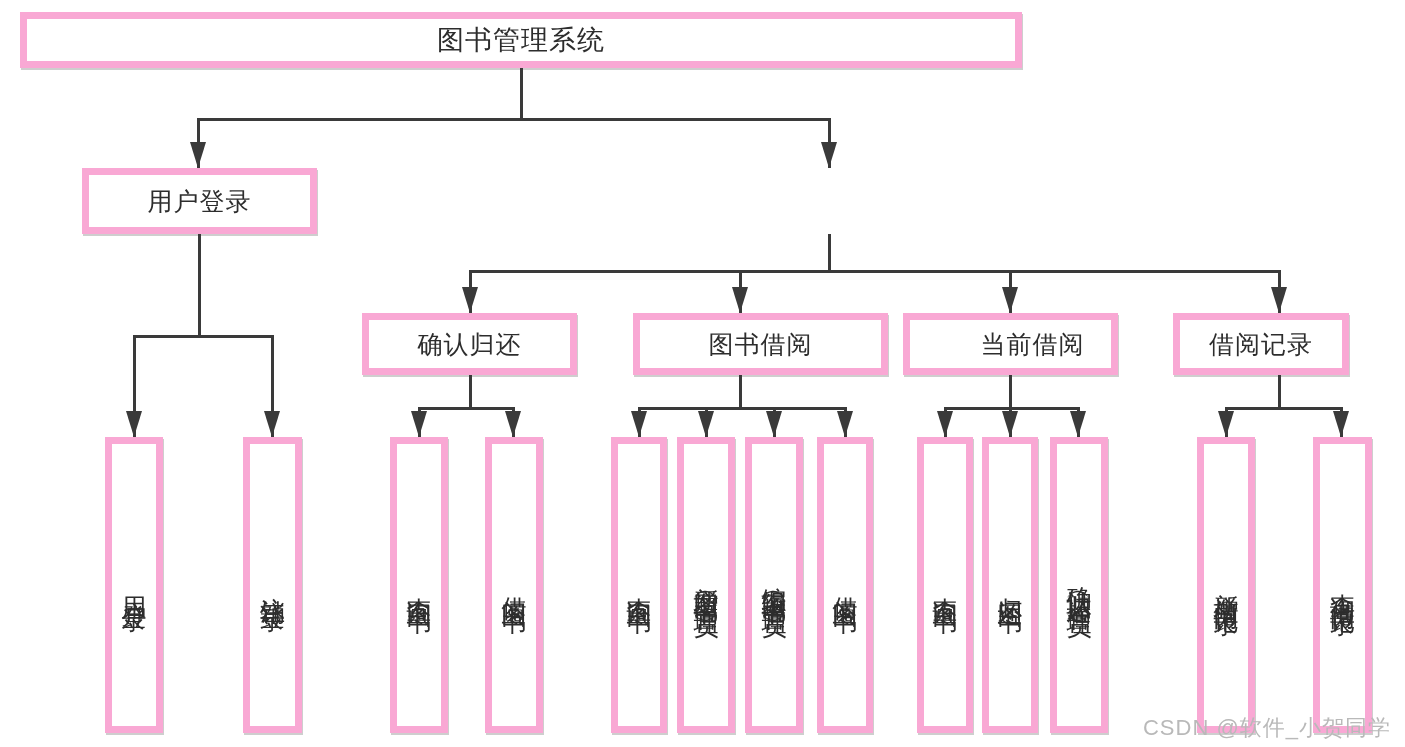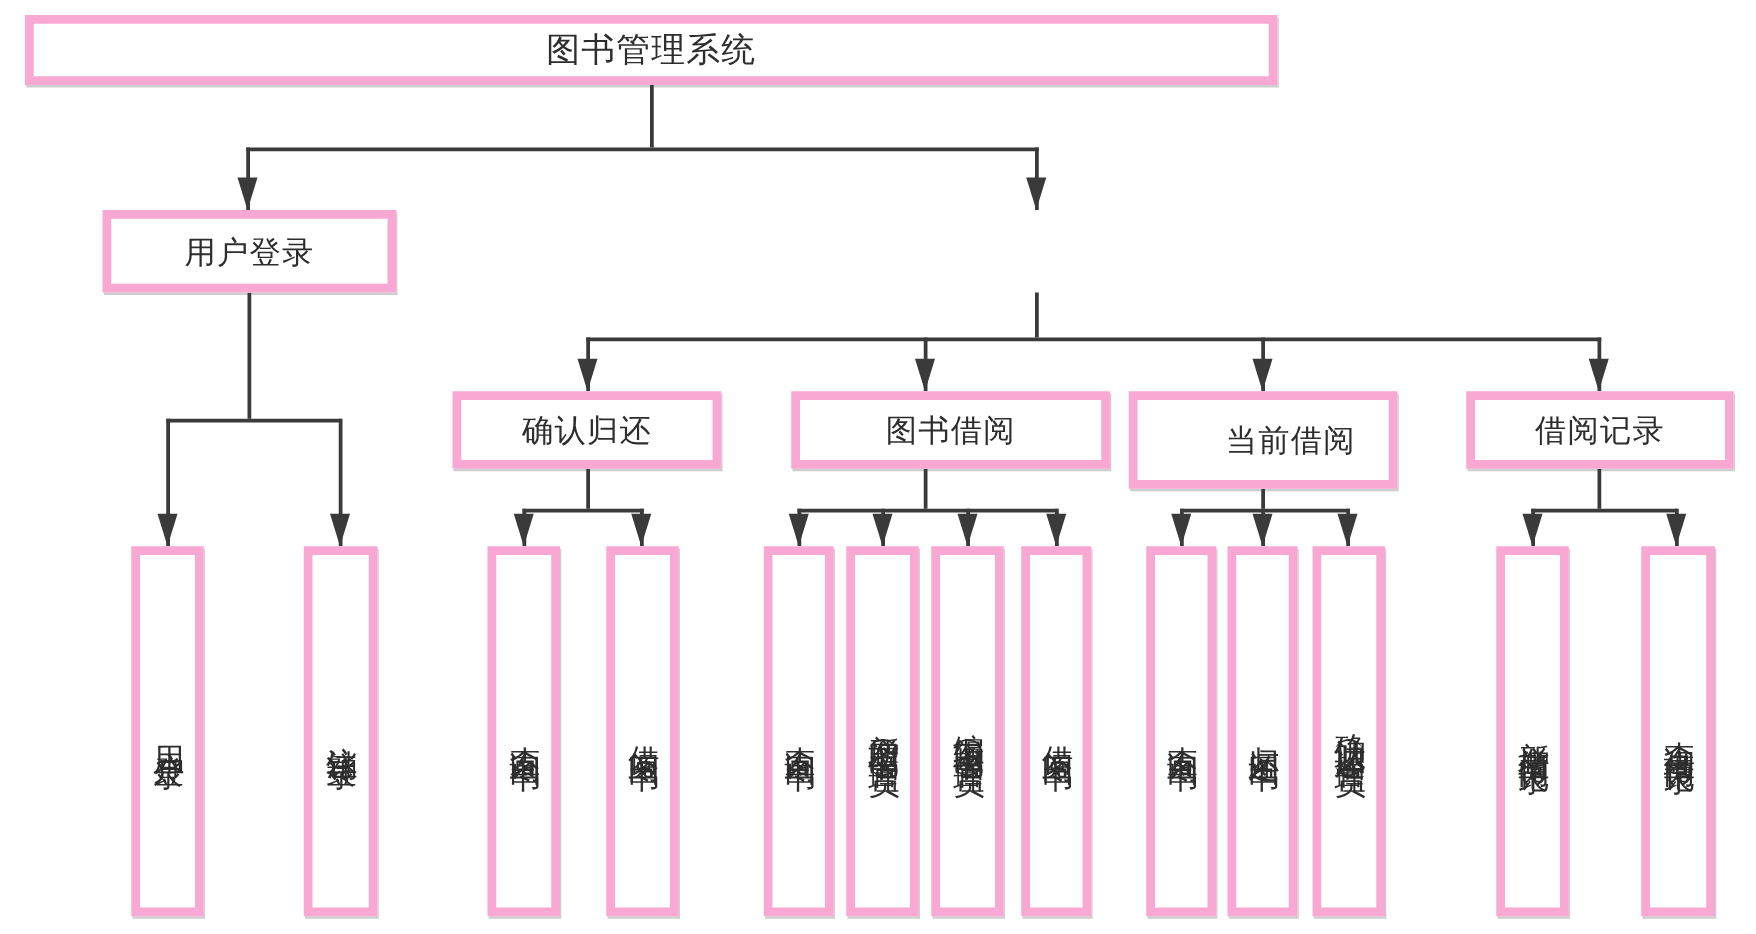--- a/index.html
+++ b/index.html
@@ -102,24 +102,24 @@
   <div class="box" style="left:82px;top:168px;width:235px;height:66px;">
     <span>用户登录</span>
   </div>
 
   <div class="box" style="left:362px;top:313px;width:215px;height:62px;">
     <span>确认归还</span>
   </div>
   <div class="box" style="left:633px;top:313px;width:255px;height:62px;">
     <span>图书借阅</span>
   </div>
-  <div class="box" style="left:903px;top:313px;width:215px;height:78px;padding-left:44px;">
+  <div class="box" style="left:903px;top:313px;width:215px;height:62px;padding-left:44px;">
     <span>当前借阅</span>
   </div>
-  <div class="box" style="left:1173px;top:313px;width:214px;height:62px;">
+  <div class="box" style="left:1173px;top:313px;width:176px;height:62px;">
     <span>借阅记录</span>
   </div>
 
   <div class="box leaf" style="left:105px;top:437px;width:58px;height:296px;">
     <span>用户登录</span>
   </div>
   <div class="box leaf" style="left:243px;top:437px;width:59px;height:296px;">
     <span>注销登录</span>
   </div>
 
@@ -153,14 +153,15 @@
     <span>确认归还（管理员）</span>
   </div>
 
   <div class="box leaf" style="left:1197px;top:437px;width:58px;height:296px;">
     <span>新增借阅记录</span>
   </div>
   <div class="box leaf" style="left:1313px;top:437px;width:59px;height:296px;">
     <span>查询借阅记录</span>
   </div>
 
+  <div class="watermark">CSDN @软件_小贺同学</div>
 
 </div>
 
 </body></html>

